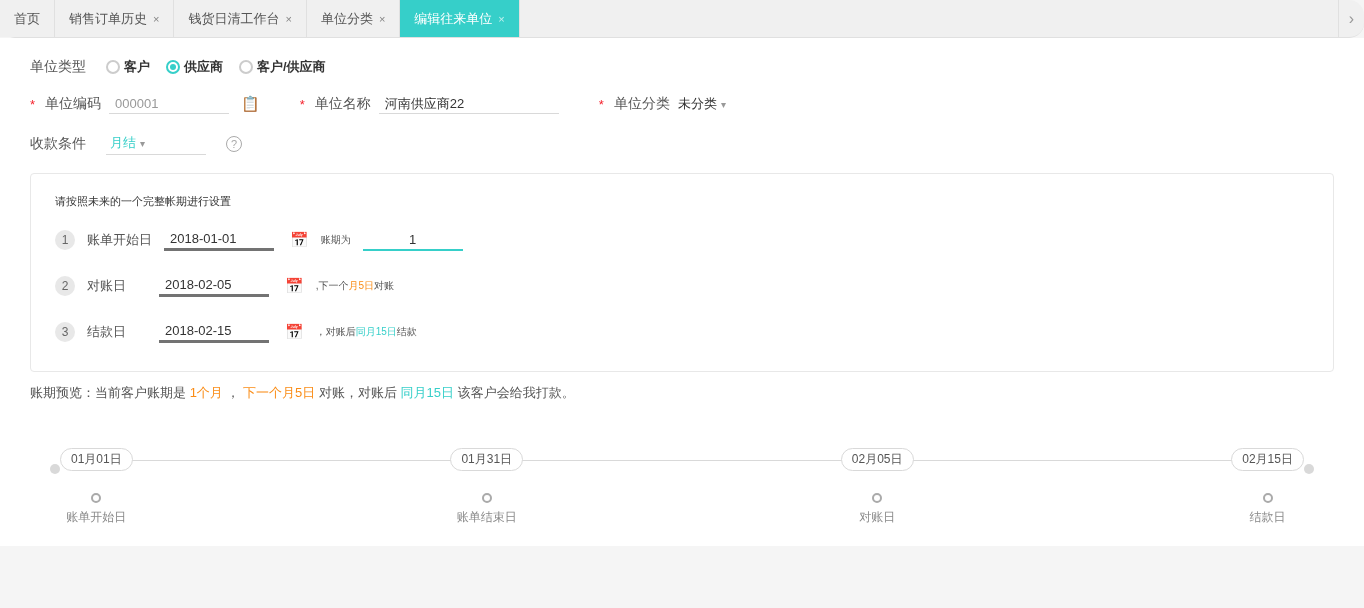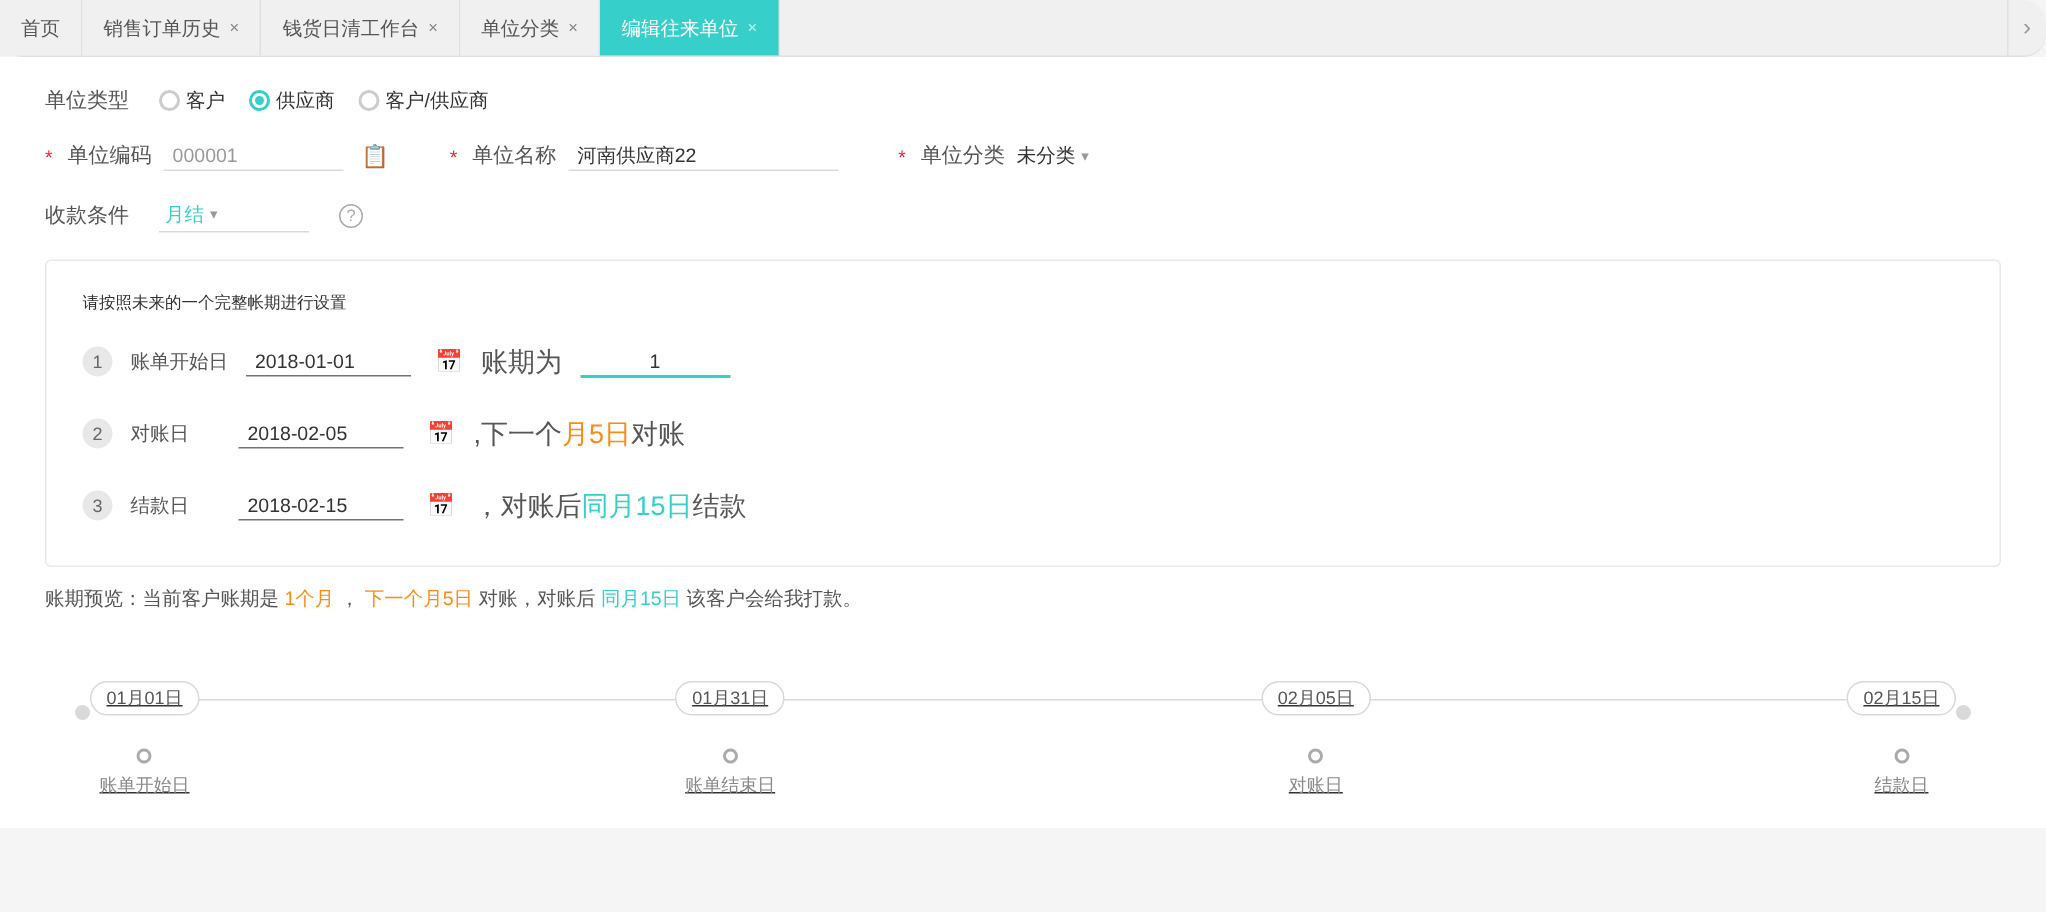--- a/index.html
+++ b/index.html
@@ -70,20 +70,21 @@
     .radio-group {
       display: flex;
       align-items: center;
       gap: 16px;
     }
     .radio-item {
       display: flex;
       align-items: center;
       gap: 4px;
       cursor: pointer;
+      font-weight: bold;
     }
     .radio-circle {
       width: 14px;
       height: 14px;
       border-radius: 50%;
       border: 2px solid #ccc;
       display: flex;
       align-items: center;
       justify-content: center;
     }
@@ -186,42 +187,42 @@
       justify-content: center;
       flex-shrink: 0;
     }
     .period-row-label {
       color: #555;
       white-space: nowrap;
       min-width: 60px;
     }
     .date-input {
       border: none;
-      border-bottom: 1px solid #737373;
+      border-bottom: 3px solid #737373;
       padding: 2px 6px;
       font-size: 13px;
       color: #333;
       outline: none;
       width: 110px;
       background: transparent;
     }
     .period-months-input {
       border: none;
       border-bottom: 2px solid #36cfc9;
       padding: 2px 6px;
       font-size: 13px;
       color: #333;
       outline: none;
       width: 100px;
       background: transparent;
       text-align: center;
     }
     .period-hint {
       color: #555;
-      font-size: 18px;
+      font-size: 10px;
     }
     .highlight-orange { color: #fa8c16; }
     .highlight-teal { color: #36cfc9; }
 
     
     .preview-text {
       font-size: 13px;
       color: #555;
       margin: 12px 0 36px 0;
     }
@@ -247,21 +248,20 @@
       width: 100%;
       justify-content: space-between;
       position: relative;
       z-index: 1;
     }
     .timeline-point {
       display: flex;
       flex-direction: column;
       align-items: center;
       gap: 6px;
-      text-decoration: underline;
     }
     .tl-dot {
       width: 10px;
       height: 10px;
       border-radius: 50%;
       border: 2px solid #aaa;
       background: #fff;
       margin-top: 16px;
     }
     .tl-badge {

